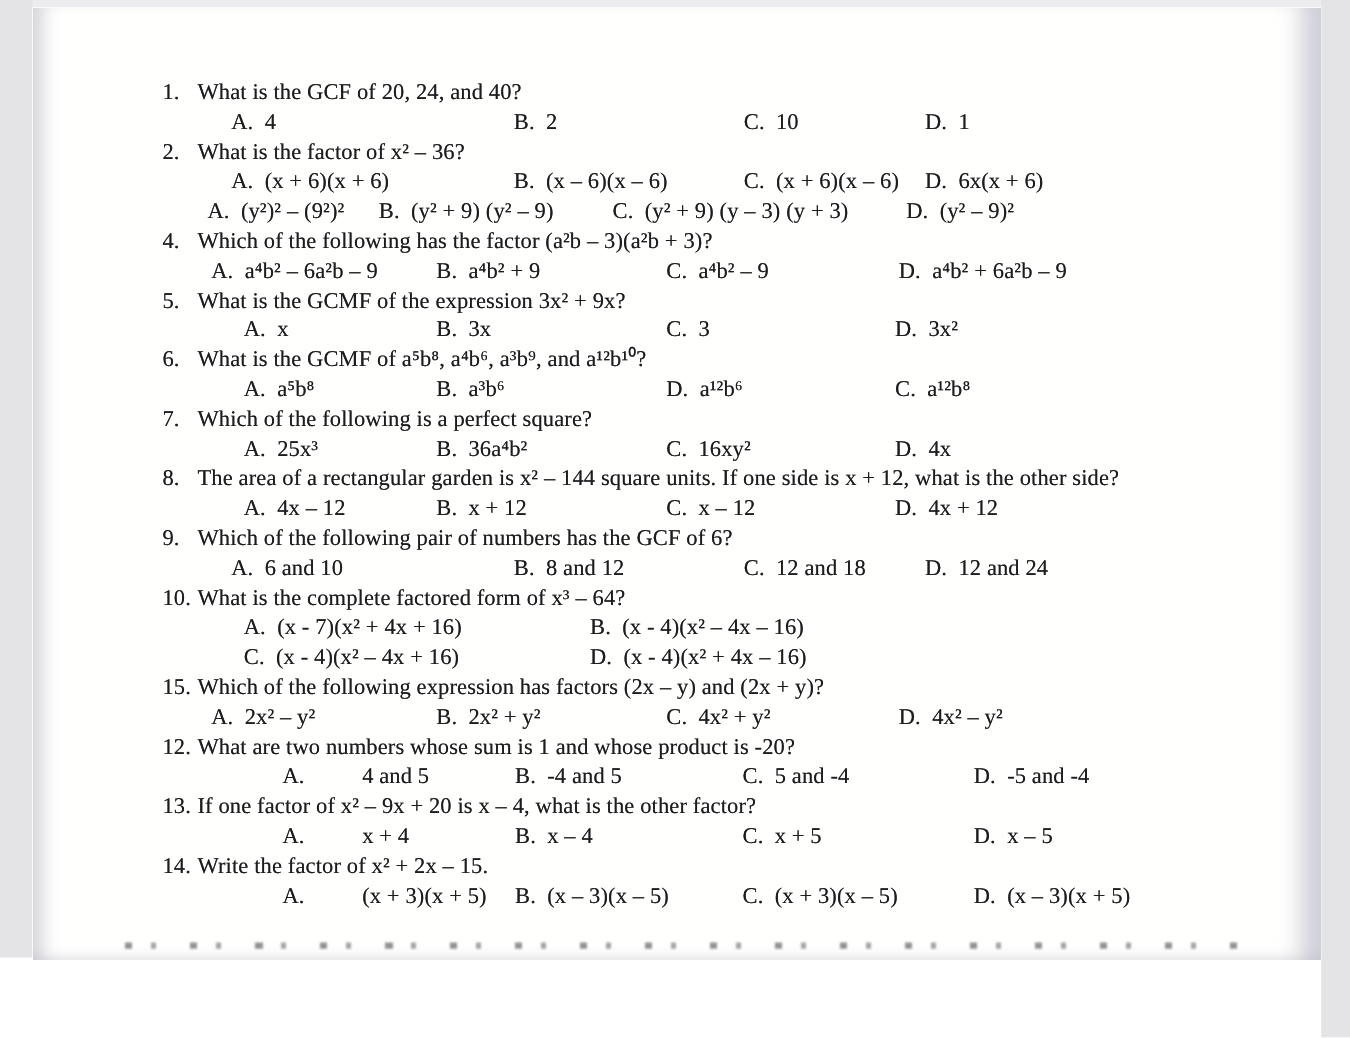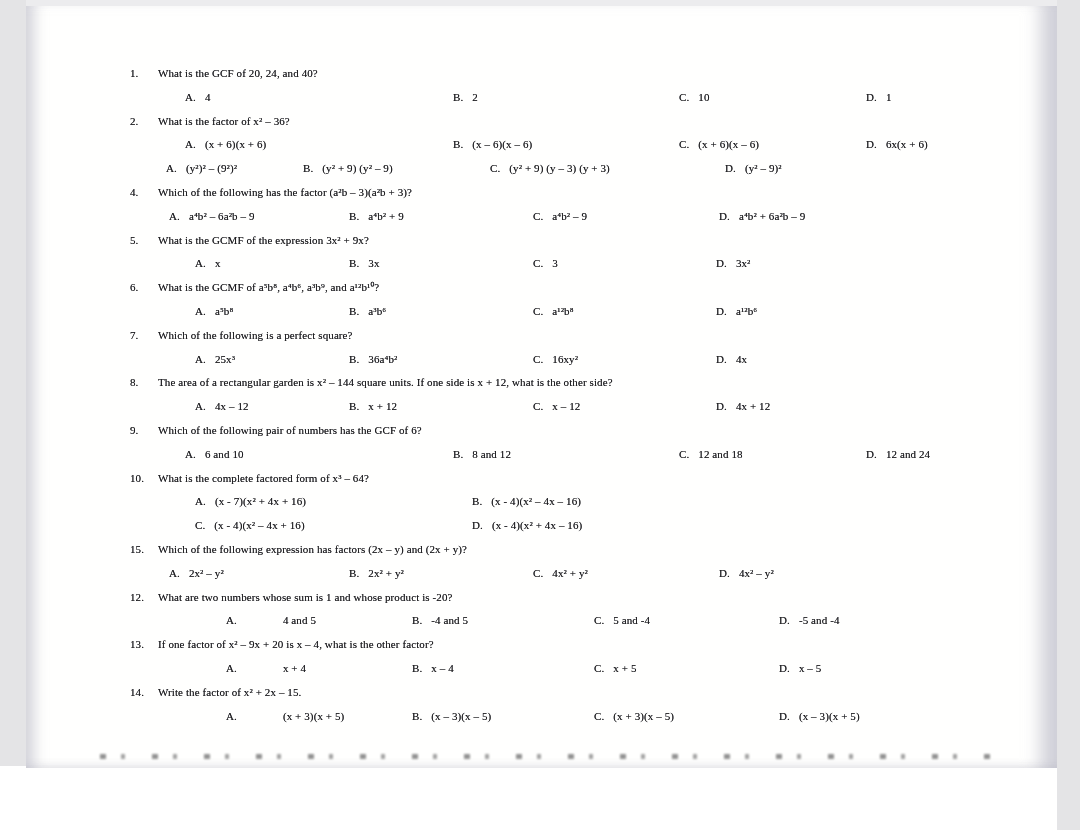--- a/index.html
+++ b/index.html
@@ -12,27 +12,27 @@
   .gray-right{position:absolute;right:0;top:0;width:23px;height:830px;background:#e4e4e6;}
   .photo{
     position:absolute;left:26px;top:6px;width:1031px;height:762px;background:#fffffe;
     box-shadow:
       inset 18px 0 14px -10px rgba(175,175,190,.55),
       inset -28px 0 18px -12px rgba(175,175,190,.60),
       inset 0 -10px 10px -8px rgba(185,185,198,.35);
   }
   .content{
     position:absolute;left:104px;top:56px;width:900px;color:#1d1d20;
-    font-size:11px;letter-spacing:.1px;filter:blur(.3px);
+    font-size:18px;letter-spacing:.1px;filter:blur(.3px);
     text-shadow:0 0 .5px rgba(40,40,45,.75);
   }
   .row{height:23.8px;line-height:23.8px;white-space:nowrap;}
   .qnum{display:inline-block;min-width:28px;}
   .opts{display:grid;}
-  .ov1{padding-left:55px;grid-template-columns:226px 184px 145px 1fr;gap:42px;}
+  .ov1{padding-left:55px;grid-template-columns:226px 184px 145px 1fr;}
   .ov2{padding-left:65px;grid-template-columns:154px 184px 183px 1fr;}
   .ov3{padding-left:39px;grid-template-columns:180px 184px 186px 1fr;}
   .ov4{padding-left:36px;grid-template-columns:137px 187px 235px 1fr;}
   .ov5{padding-left:65px;grid-template-columns:277px 1fr;}
   .ov6{padding-left:96px;grid-template-columns:186px 182px 185px 1fr;}
   .olabel{margin-right:9px;}
   .ov6 .opt:first-child .olabel{margin-right:46px;}
   .cutoff{
     position:absolute;left:74px;top:748px;width:890px;height:5px;opacity:.55;filter:blur(.8px);
     background:repeating-linear-gradient(90deg,#3a3a3a 0 6px,transparent 6px 21px,#5a5a5a 21px 25px,transparent 25px 52px);
@@ -84,22 +84,22 @@
       <span class="opt"><span class="olabel">A.</span><span class="oval">x</span></span>
       <span class="opt"><span class="olabel">B.</span><span class="oval">3x</span></span>
       <span class="opt"><span class="olabel">C.</span><span class="oval">3</span></span>
       <span class="opt"><span class="olabel">D.</span><span class="oval">3x²</span></span>
     </div>
 
     <div class="row q"><span class="qnum">6.</span><span class="qtext">What is the GCMF of a⁵b⁸, a⁴b⁶, a³b⁹, and a¹²b¹⁰?</span></div>
     <div class="row opts ov2">
       <span class="opt"><span class="olabel">A.</span><span class="oval">a⁵b⁸</span></span>
       <span class="opt"><span class="olabel">B.</span><span class="oval">a³b⁶</span></span>
+      <span class="opt"><span class="olabel">D.</span><span class="oval">a¹²b⁶</span></span>
       <span class="opt"><span class="olabel">C.</span><span class="oval">a¹²b⁸</span></span>
-      <span class="opt"><span class="olabel">D.</span><span class="oval">a¹²b⁶</span></span>
     </div>
 
     <div class="row q"><span class="qnum">7.</span><span class="qtext">Which of the following is a perfect square?</span></div>
     <div class="row opts ov2">
       <span class="opt"><span class="olabel">A.</span><span class="oval">25x³</span></span>
       <span class="opt"><span class="olabel">B.</span><span class="oval">36a⁴b²</span></span>
       <span class="opt"><span class="olabel">C.</span><span class="oval">16xy²</span></span>
       <span class="opt"><span class="olabel">D.</span><span class="oval">4x</span></span>
     </div>
 

